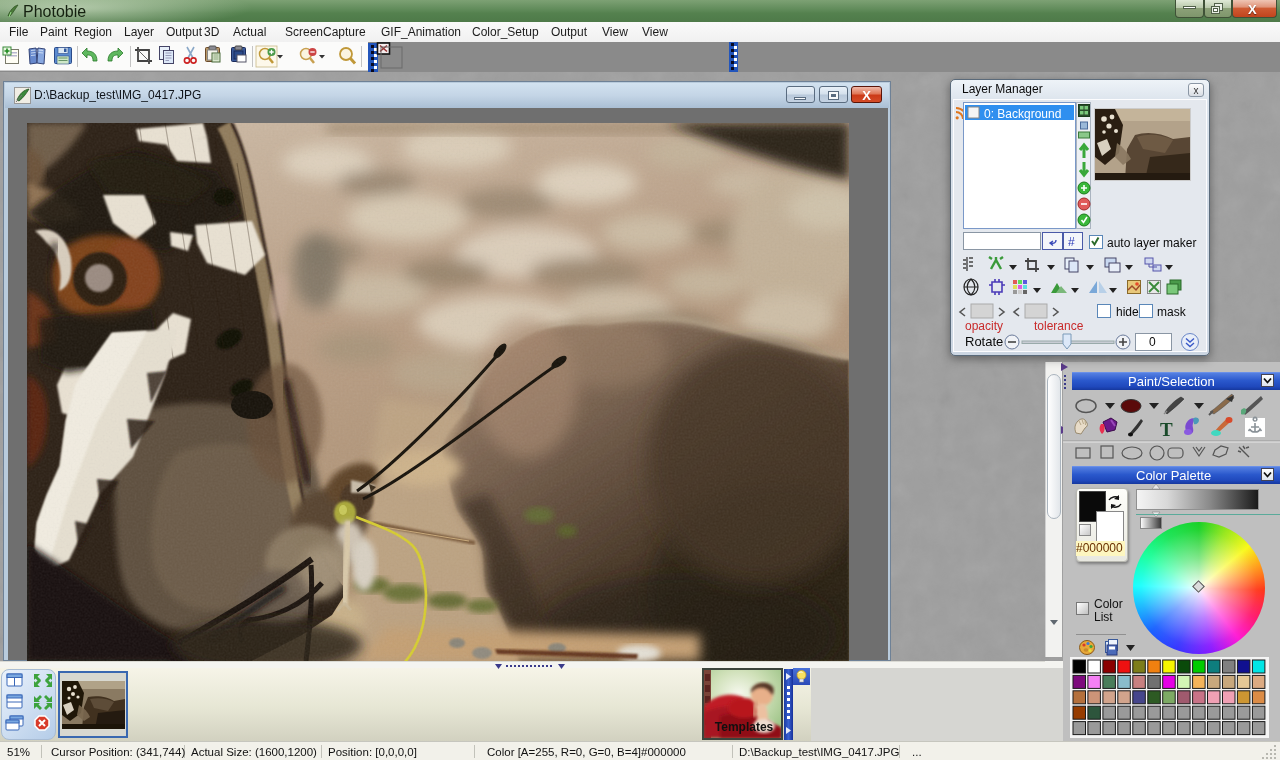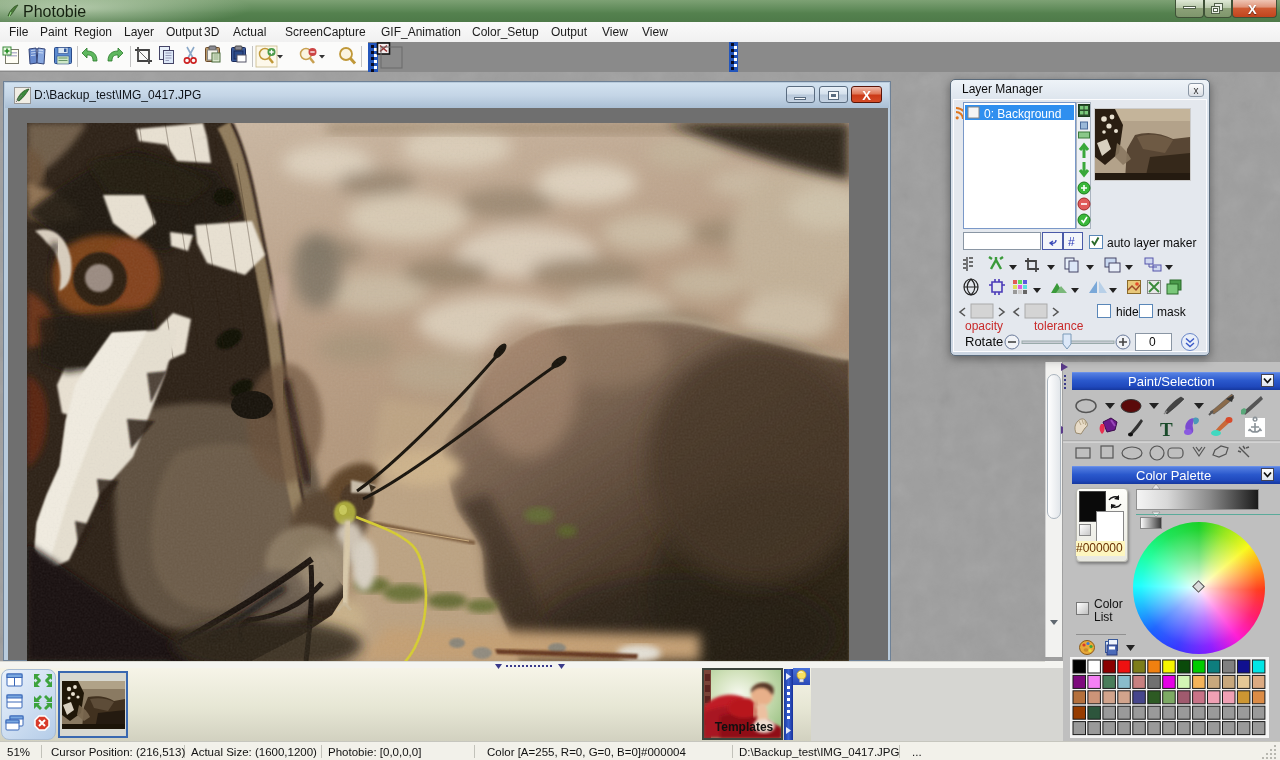--- a/index.html
+++ b/index.html
@@ -933,24 +933,24 @@
   </svg>
 
   <div class="abs" id="statusbar">
     <div class="sdiv" style="left:41px"></div>
     <div class="sdiv" style="left:184px"></div>
     <div class="sdiv" style="left:321px"></div>
     <div class="sdiv" style="left:474px"></div>
     <div class="sdiv" style="left:732px"></div>
     <div class="sdiv" style="left:899px"></div>
     <span class="stext" style="left:7px">51%</span>
-    <span class="stext" style="left:51px">Cursor Position: (216,513)</span>
+    <span class="stext" style="left:51px">Cursor Position: (341,744)</span>
     <span class="stext" style="left:191px">Actual Size: (1600,1200)</span>
-    <span class="stext" style="left:328px">Photobie: [0,0,0,0]</span>
-    <span class="stext" style="left:487px">Color [A=255, R=0, G=0, B=0]#000004</span>
+    <span class="stext" style="left:328px">Position: [0,0,0,0]</span>
+    <span class="stext" style="left:487px">Color [A=255, R=0, G=0, B=4]#000000</span>
     <span class="stext" style="left:739px">D:\Backup_test\IMG_0417.JPG</span>
     <span class="stext" style="left:912px">...</span>
     <svg class="abs" style="left:1262px;top:3px" width="16" height="15" viewBox="0 0 16 15">
       <g fill="#b8b8b0">
           <rect x="12" y="0" width="2" height="2"></rect>
           <rect x="8" y="4" width="2" height="2"></rect>
           <rect x="12" y="4" width="2" height="2"></rect>
           <rect x="4" y="8" width="2" height="2"></rect>
           <rect x="8" y="8" width="2" height="2"></rect>
           <rect x="12" y="8" width="2" height="2"></rect>

